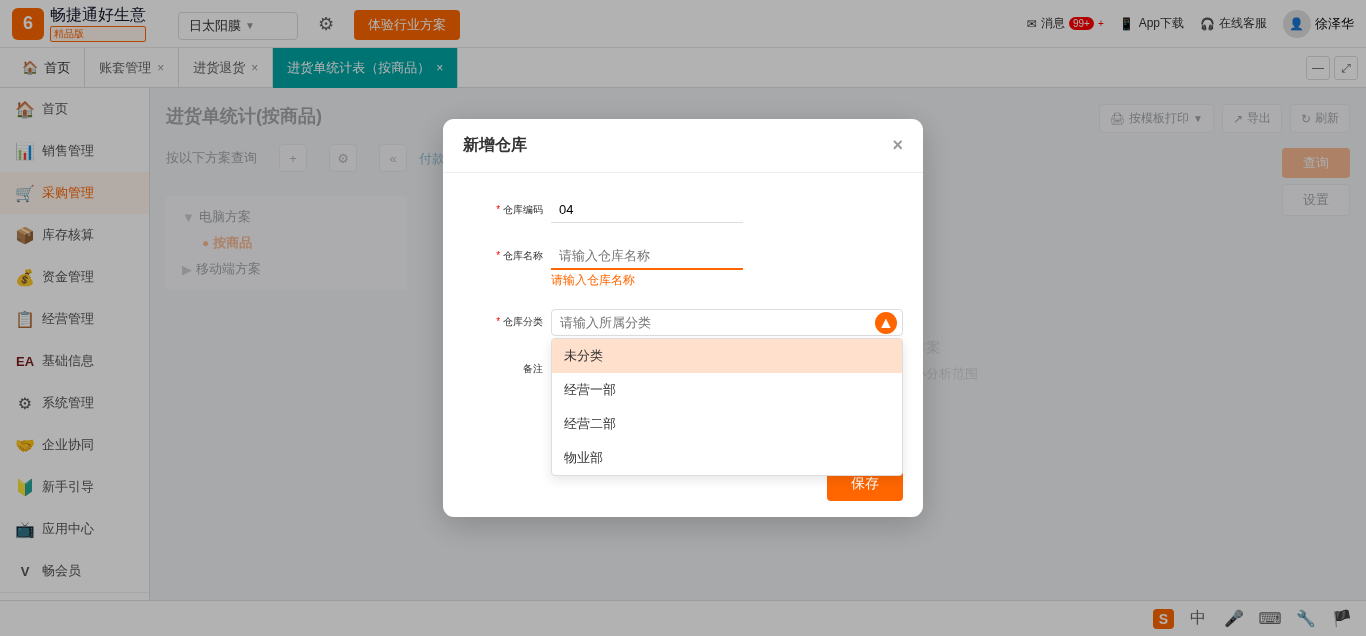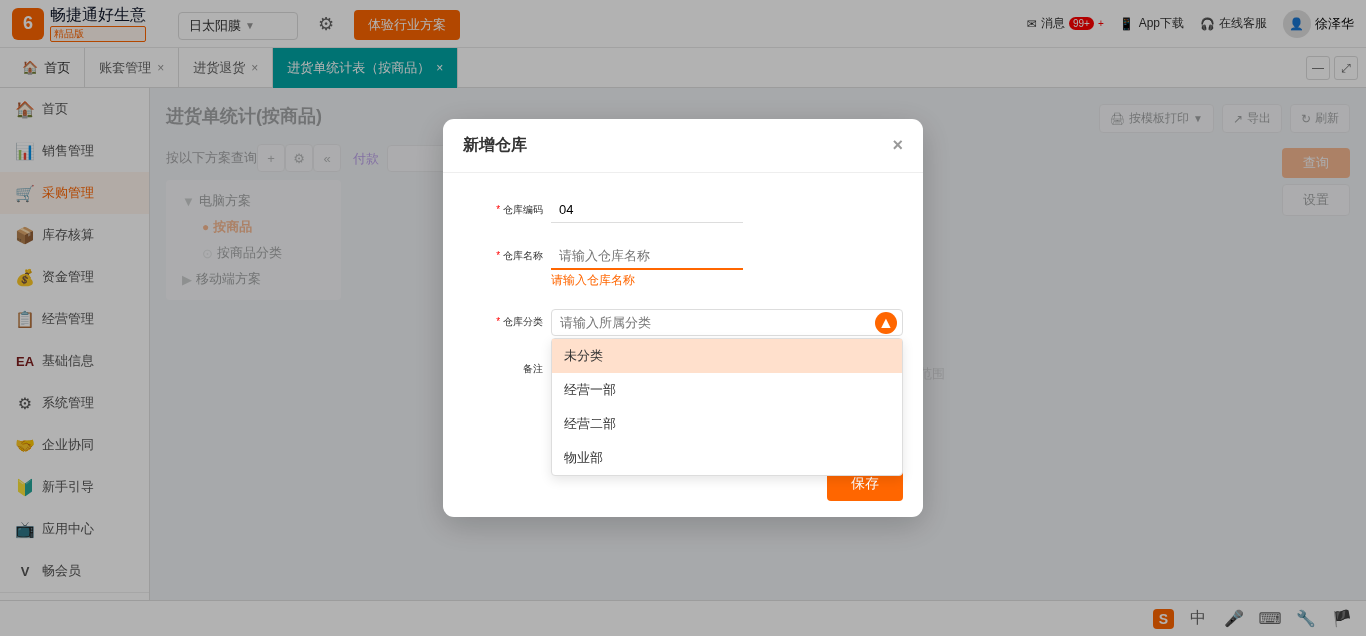--- a/index.html
+++ b/index.html
@@ -91,42 +91,42 @@
       padding: 12px 16px; cursor: pointer; color: #555; font-size: 13px;
     }
     .sidebar-item.active { background: #fff5ee; color: #f60; }
     .sidebar-item .si-icon { width: 18px; height: 18px; display: flex; align-items: center; justify-content: center; font-size: 16px; }
     .sidebar-bottom { margin-top: auto; display: flex; gap: 8px; padding: 12px 16px; border-top: 1px solid #eee; }
     .sb-btn { width: 28px; height: 28px; display: flex; align-items: center; justify-content: center; cursor: pointer; color: #f60; font-size: 18px; }
 
     
     .content-area { flex: 1; padding: 16px; position: relative; overflow: hidden; }
     .page-title { font-size: 18px; font-weight: bold; color: #333; margin-bottom: 16px; }
-    .toolbar-row { display: flex; align-items: center; gap: 0; margin-bottom: 8px; flex-wrap: wrap; text-align: right; }
+    .toolbar-row { display: flex; align-items: center; gap: 22px; margin-bottom: 24px; flex-wrap: wrap; text-align: right; }
     .query-label { font-size: 13px; color: #333; }
     .icon-btn { width: 28px; height: 28px; border: 1px solid #ddd; border-radius: 4px; display: flex; align-items: center; justify-content: center; cursor: pointer; color: #666; background: #fff; }
     .print-btn { display: flex; align-items: center; gap: 4px; padding: 5px 10px; border: 1px solid #ddd; border-radius: 4px; cursor: pointer; background: #fff; color: #333; font-size: 12px; }
     .export-btn { display: flex; align-items: center; gap: 4px; padding: 5px 10px; border: 1px solid #ddd; border-radius: 4px; cursor: pointer; background: #fff; color: #333; font-size: 12px; }
     .refresh-btn { display: flex; align-items: center; gap: 4px; padding: 5px 10px; border: 1px solid #ddd; border-radius: 4px; cursor: pointer; background: #fff; color: #333; font-size: 12px; }
     .query-btn { background: #f60; color: #fff; border: none; border-radius: 4px; padding: 6px 20px; cursor: pointer; font-size: 13px; }
     .set-btn { border: 1px solid #ddd; background: #fff; color: #333; border-radius: 4px; padding: 6px 20px; cursor: pointer; font-size: 13px; }
 
     .tree-area { background: #fff; border-radius: 4px; padding: 8px; min-width: 140px; }
     .tree-node { padding: 4px 8px; cursor: pointer; display: flex; align-items: center; gap: 4px; font-size: 13px; color: #333; }
     .tree-node.active-node { color: #f60; font-weight: bold; }
     .tree-node .node-icon { font-size: 12px; color: #f60; }
     .tree-child { padding-left: 20px; }
     .tree-group-label { display: flex; align-items: center; gap: 4px; padding: 4px 8px; cursor: pointer; font-size: 13px; color: #333; }
 
     .content-inner { display: flex; gap: 12px; }
     .left-panel { min-width: 150px; }
     .right-panel { flex: 1; }
 
     .filter-row { display: flex; align-items: center; gap: 8px; margin-bottom: 12px; }
-    .filter-label { font-size: 13px; color: #6d28d9; white-space: nowrap; }
+    .filter-label { font-size: 13px; color: #0369a1; white-space: nowrap; }
     .filter-input { border: 1px solid #ddd; border-radius: 4px; padding: 5px 10px; font-size: 13px; width: 160px; }
     .filter-select { border: 1px solid #ddd; border-radius: 4px; padding: 5px 10px; font-size: 13px; width: 130px; background: #fff; }
     .filter-dots { color: #aaa; cursor: pointer; font-size: 20px; letter-spacing: 2px; }
 
     
     .dialog-overlay {
       position: fixed; top: 0; left: 0; right: 0; bottom: 0;
       background: rgba(0,0,0,0.3); z-index: 100;
       display: flex; align-items: center; justify-content: center;
     }
@@ -361,24 +361,20 @@
           </div>
           <div class="tree-area">
             <div class="tree-group-label">
               <span style="color:#999;">▼</span>
               <span>电脑方案</span>
             </div>
             <div class="tree-child">
               <div class="tree-node active-node">
                 <span class="node-icon">●</span>
                 <span>按商品</span>
-              </div>
-              <div class="tree-node">
-                <span style="color:#ccc;">⊙</span>
-                <span>按商品分类</span>
               </div>
             </div>
             <div class="tree-group-label">
               <span style="color:#999;">▶</span>
               <span>移动端方案</span>
             </div>
           </div>
         </div>
 
         <div class="right-panel">

